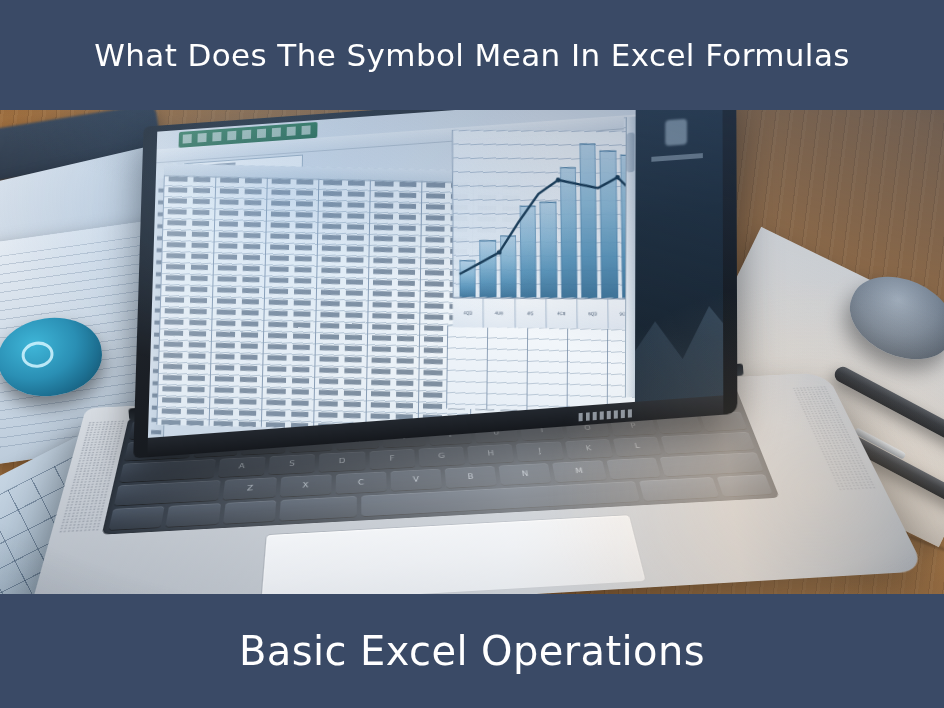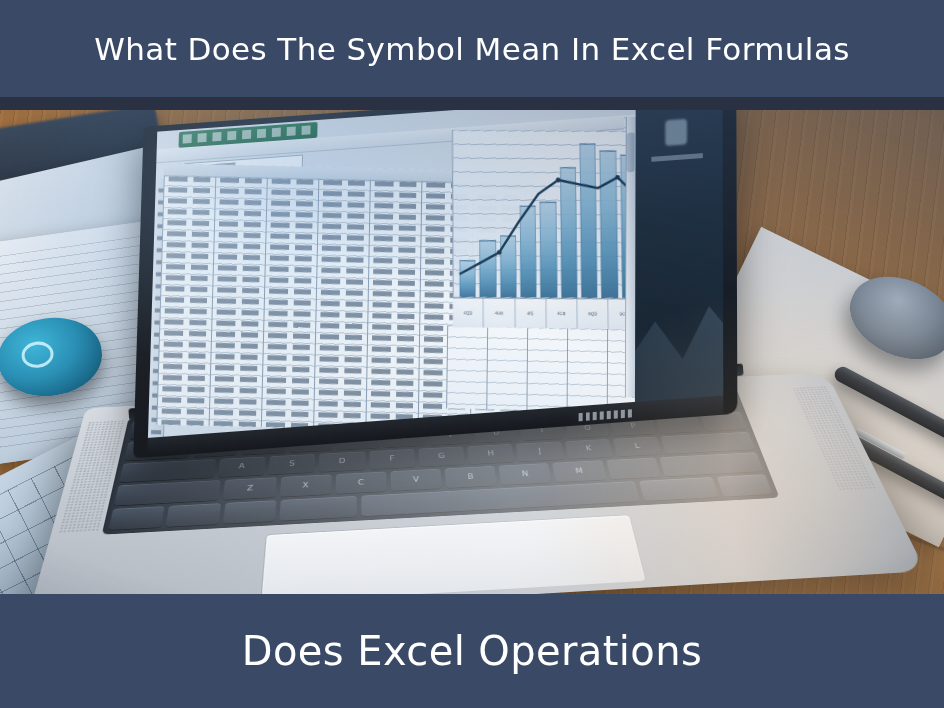--- a/index.html
+++ b/index.html
@@ -18,21 +18,21 @@
   
   .banner {
     position: absolute;
     left: 0; width: 944px;
     background: #3a4a66;
     display: flex;
     align-items: center;
     justify-content: center;
     z-index: 40;
   }
-  .banner-top { top: 0; height: 97px; }
+  .banner-top { top: 0; height: 110px; }
   .banner-bottom { top: 594px; height: 114px; }
   .banner-title {
     color: #ffffff;
     font-family: "DejaVu Sans", sans-serif;
     font-weight: 400;
     letter-spacing: 0.4px;
     white-space: nowrap;
   }
   .banner-top .banner-title { font-size: 31px; }
   .banner-bottom .banner-title { font-size: 40px; }
@@ -886,16 +886,16 @@
       </div>
 
     </div>
 
     <div class="ambient"></div>
     <div class="vignette"></div>
     <div class="soft"></div>
   </div>
 
   <div class="banner banner-bottom">
-    <div class="banner-title">Does Excel Operations</div>
+    <div class="banner-title">Basic Excel Operations</div>
   </div>
 
 </div>
 
 </body></html>

